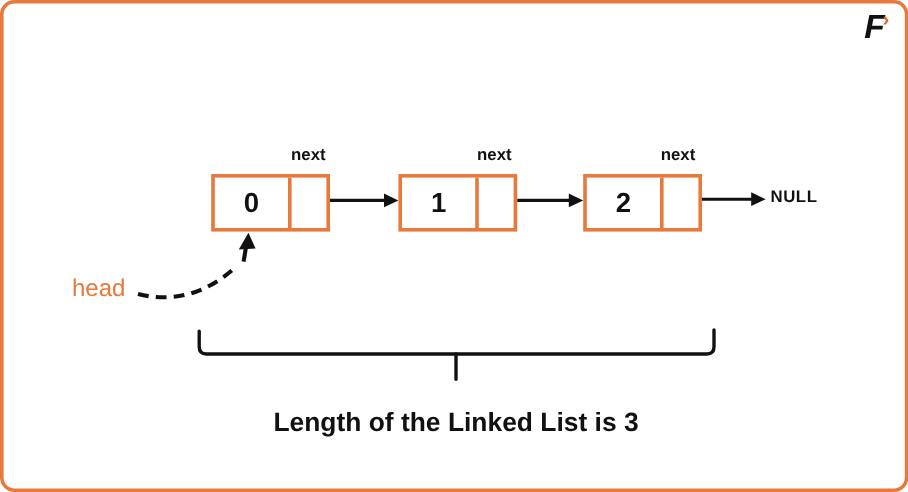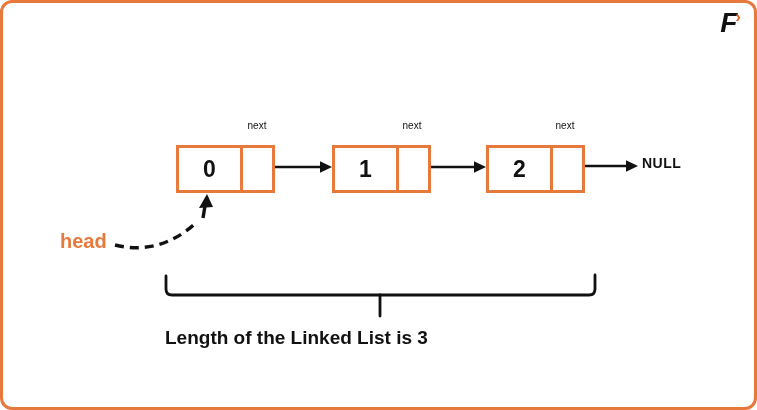--- a/index.html
+++ b/index.html
@@ -49,37 +49,37 @@
     width:64px;border-right:3px solid var(--accent-orange);
     display:flex;align-items:center;justify-content:center;
     font-weight:bold;font-size:23px;color:var(--line-black);
   }
   .node .ptr{flex:1;}
   .node0{left:173px;}
   .node1{left:329px;}
   .node2{left:483px;}
   .next-label{
     position:absolute;top:117px;width:40px;text-align:center;
-    font-weight:normal;font-size:10px;color:var(--line-black);
+    font-weight:bold;font-size:14px;color:var(--line-black);
   }
   .next0{left:234px;}
   .next1{left:389px;}
   .next2{left:542px;}
   .null-label{
     position:absolute;left:639px;top:152px;
     font-weight:bold;font-size:14px;color:var(--line-black);
     letter-spacing:0.5px;
   }
   .head-label{
     position:absolute;left:57px;top:227px;
-    font-weight:bold;font-size:20px;color:var(--accent-orange);
+    font-weight:normal;font-size:20px;color:var(--accent-orange);
   }
   .caption{
-    position:absolute;left:162px;top:324px;width:430px;
-    text-align:left;font-weight:bold;font-size:19px;color:var(--line-black);
+    position:absolute;left:162px;top:336px;width:430px;
+    text-align:center;font-weight:bold;font-size:22px;color:var(--line-black);
   }
 </style>
 </head>
 <body>
 
 <div class="frame">
 
   <div class="logo">
     <span class="f">F</span>
     <span class="chev">›</span>

